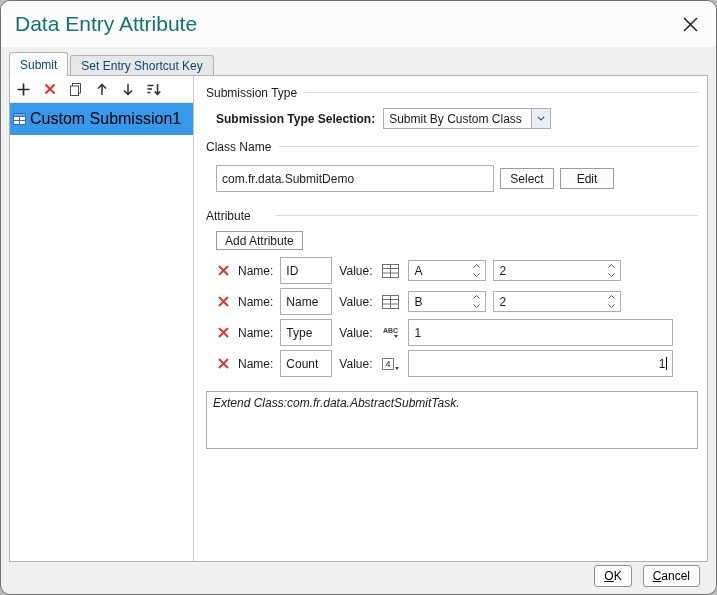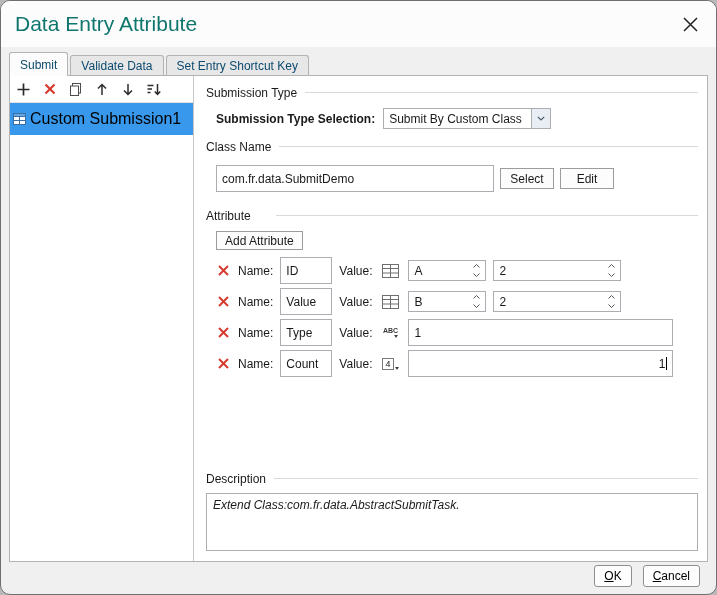--- a/index.html
+++ b/index.html
@@ -80,21 +80,20 @@
     <div class="title">Data Entry Attribute</div>
     <div class="close-btn">
       <svg width="19" height="19" viewBox="0 0 19 19">
           <path d="M3 3 L16 16 M16 3 L3 16" stroke="#222" stroke-width="1.5" fill="none"></path>
         </svg>
     </div>
   </div>
 
   <div class="tabs">
     <div class="tab active">Submit</div>
-    <div class="tab">Validate Data</div>
     <div class="tab">Set Entry Shortcut Key</div>
   </div>
 
   <div class="content">
 
     <div class="left-panel">
       <div class="toolbar">
         <div class="tool">
           <svg width="15" height="15" viewBox="0 0 15 15">
               <path d="M7.5 1.5 V13.5 M1.5 7.5 H13.5" stroke="#2b2b2b" stroke-width="1.7" fill="none"></path>
@@ -228,21 +227,21 @@
         </div>
 
         <div class="attr-row">
           <div class="del-btn">
             <svg width="13" height="13" viewBox="0 0 13 13">
                 <path d="M2 2 L11 11 M11 2 L2 11" stroke="#d63b2f" stroke-width="2" fill="none"></path>
               </svg>
           </div>
           <span>Name:</span>
           <div class="text-input name-input">
-            <span>Value</span>
+            <span>Name</span>
           </div>
           <span>Value:</span>
           <div class="type-btn">
             <svg width="17" height="14" viewBox="0 0 17 14">
               <rect x="0.5" y="0.5" width="16" height="13" fill="#ffffff" stroke="#6e6e6e"></rect>
               <path d="M0.5 4.5 h16 M0.5 9 h16 M8.5 0.5 v13" stroke="#6e6e6e" fill="none"></path>
             </svg>
           </div>
           <div class="spin-input spin-a">
             <span>B</span>
@@ -316,24 +315,20 @@
             </span>
           </div>
           <div class="text-input single-input right-align">
             <span>1</span>
             <span class="caret"></span>
           </div>
         </div>
 
       </div>
 
-      <div class="group desc-group">
-        <span>Description</span>
-        <span class="rule"></span>
-      </div>
       <div class="desc-box">
         <span>Extend Class:com.fr.data.AbstractSubmitTask.</span>
       </div>
 
     </div>
   </div>
 
   <div class="footer">
     <div class="dlg-btn">
         <span>OK</span>

